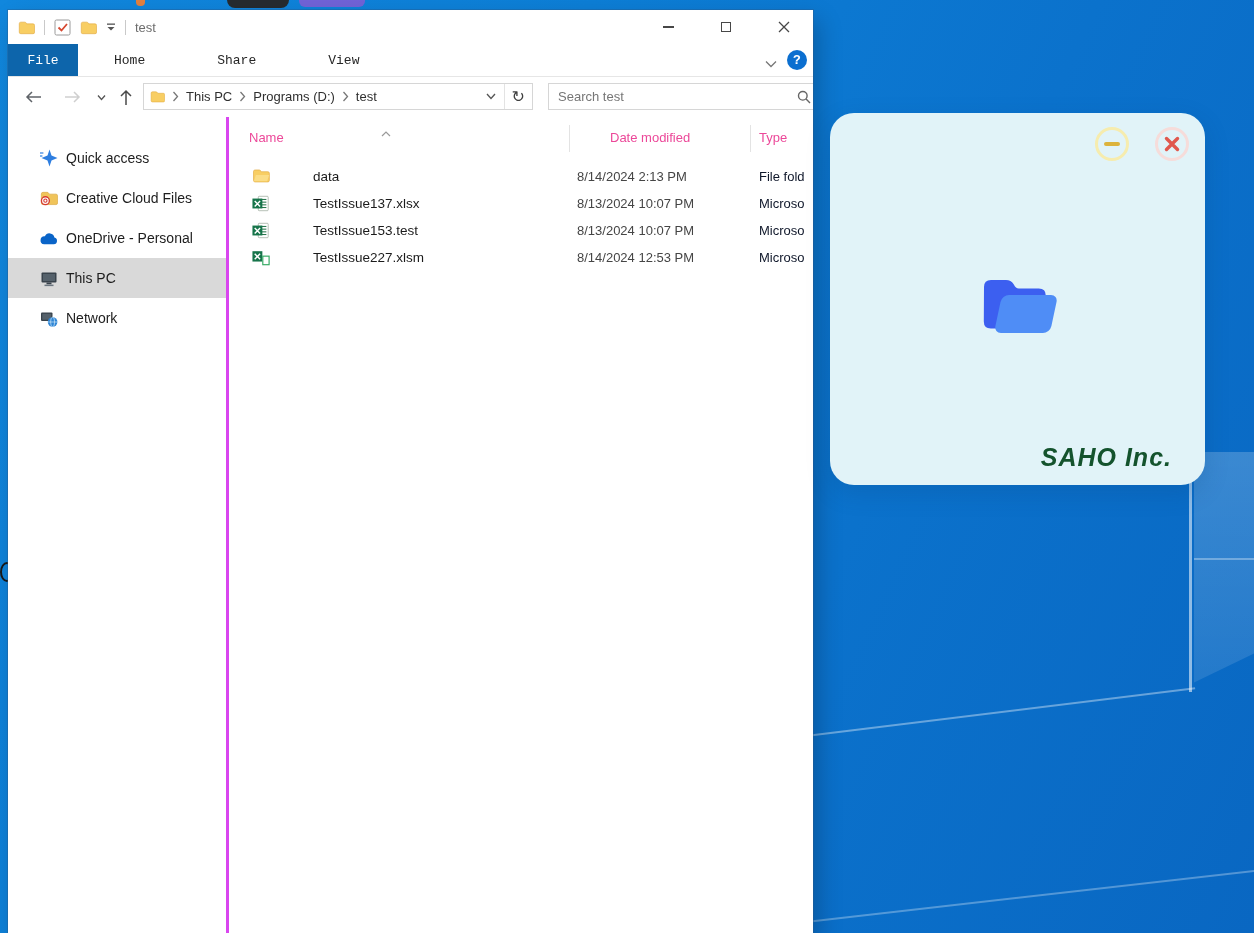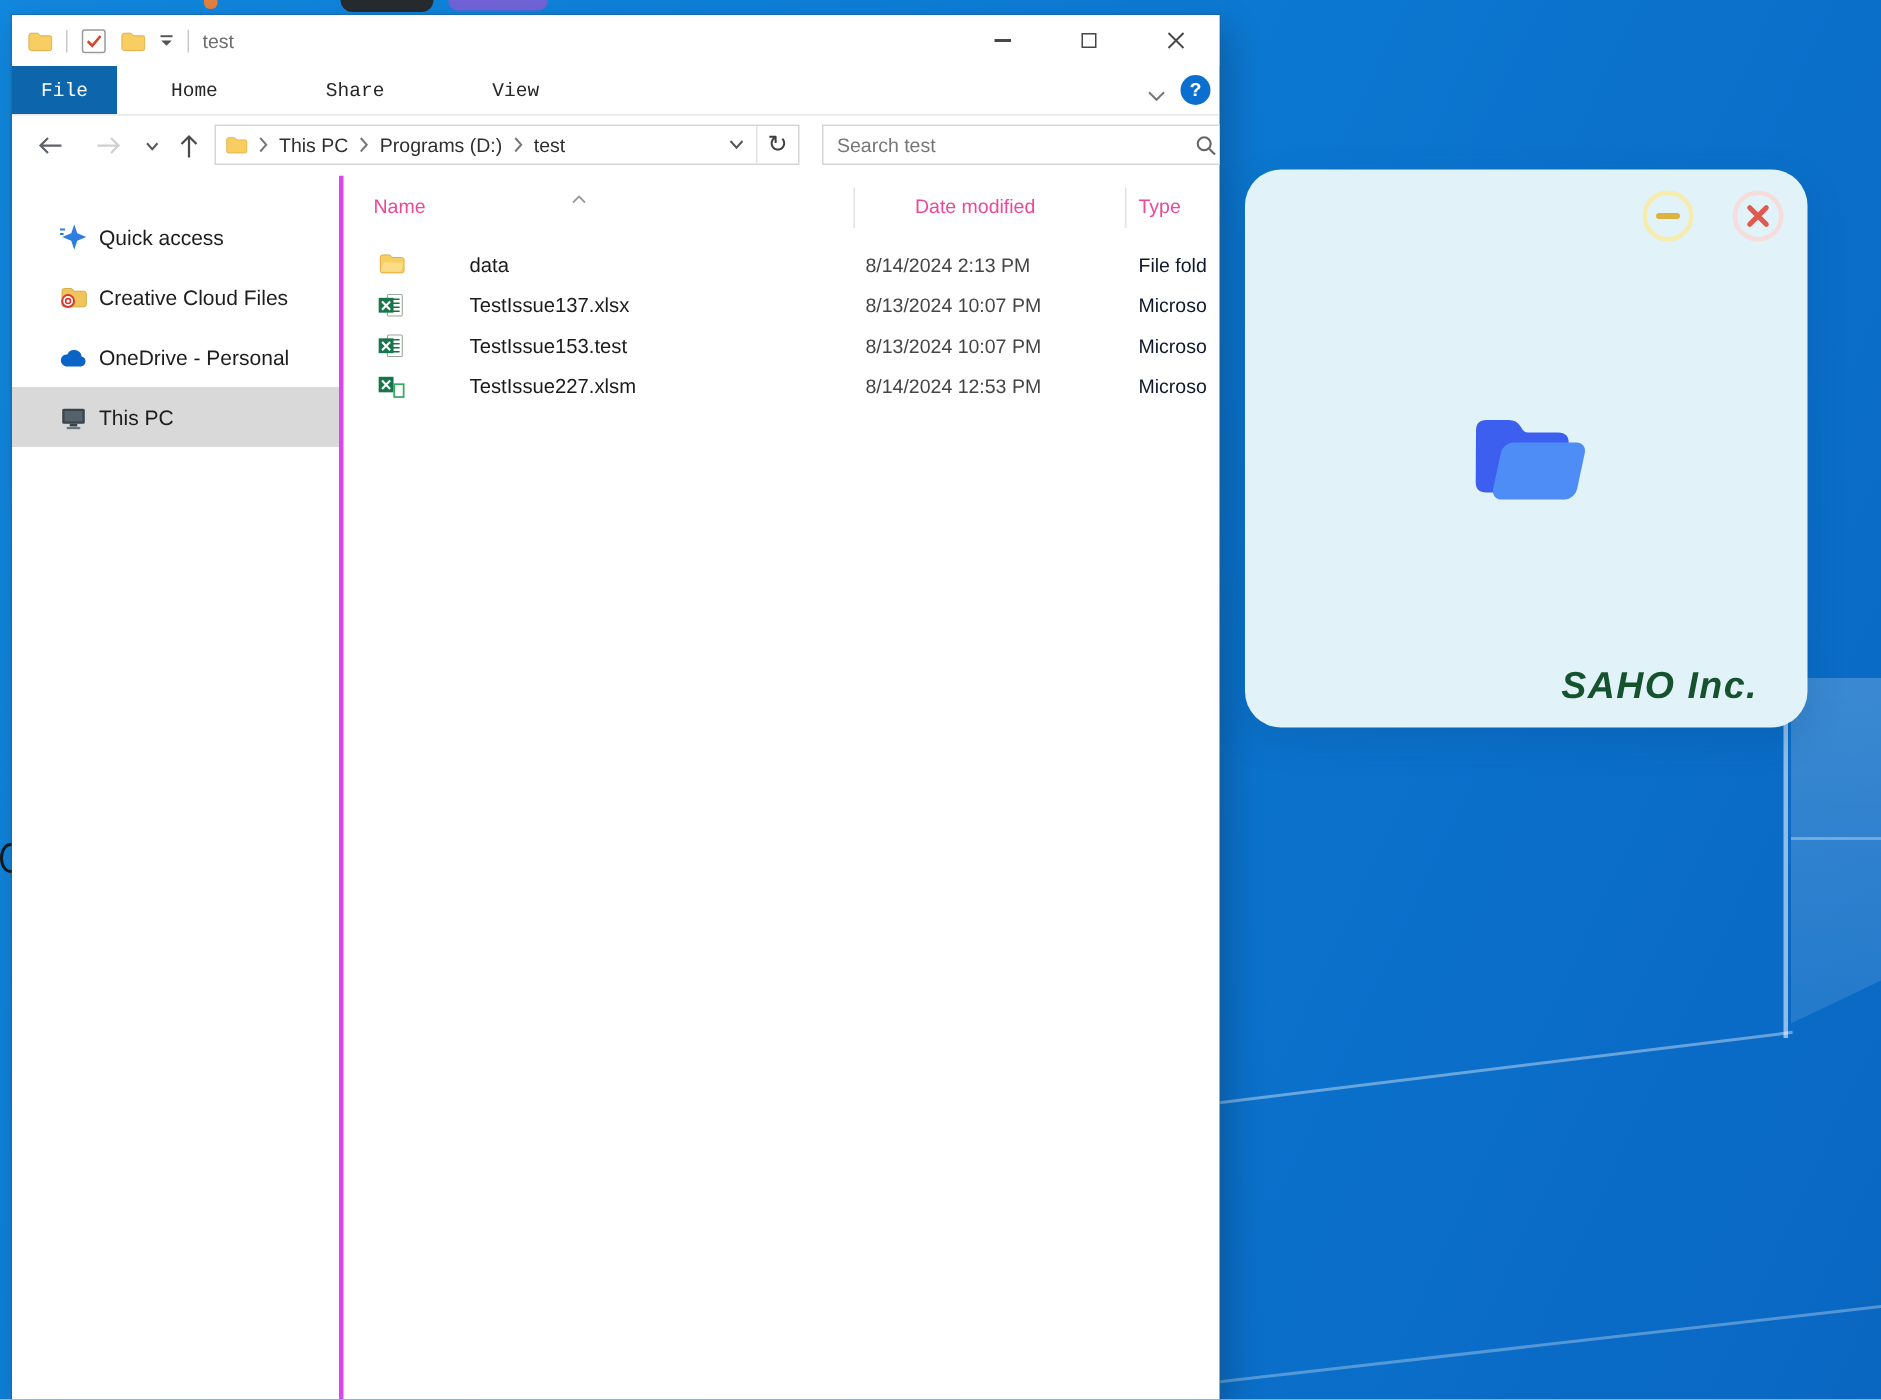--- a/index.html
+++ b/index.html
@@ -261,20 +261,30 @@
       </div>
       <div class="side-item selected">
         <svg width="18" height="17" viewBox="0 0 18 17">
             <rect x="1.5" y="2.5" width="15" height="10" rx="1" fill="#39434c"></rect>
             <rect x="3" y="4" width="12" height="7" fill="#55616b"></rect>
             <rect x="6.5" y="12.5" width="5" height="1.8" fill="#39434c"></rect>
             <rect x="4.5" y="14.6" width="9" height="1.5" fill="#6b7680"></rect>
           </svg>
         <span>This PC</span>
       </div>
+      <div class="side-item">
+        <svg width="18" height="17" viewBox="0 0 18 17">
+            <rect x="1" y="2.5" width="11.5" height="8.5" rx="1" fill="#39434c"></rect>
+            <rect x="2.3" y="3.8" width="8.9" height="5.9" fill="#55616b"></rect>
+            <circle cx="12.6" cy="12" r="4.8" fill="#2f86d6"></circle>
+            <ellipse cx="12.6" cy="12" rx="2" ry="4.8" fill="none" stroke="#cfe6f7" stroke-width=".7"></ellipse>
+            <line x1="7.8" y1="12" x2="17.4" y2="12" stroke="#cfe6f7" stroke-width=".7"></line>
+          </svg>
+        <span>Network</span>
+      </div>
     </div>
 
     <div class="filearea">
       <div class="cols">
         <span class="sort-caret">
           <svg width="10" height="6" viewBox="0 0 10 6">
               <path d="M1 5 L5 1 L9 5" stroke="#9a9a9a" stroke-width="1.2" fill="none"></path>
             </svg>
         </span>
         <span class="colhead col-name">Name</span>

